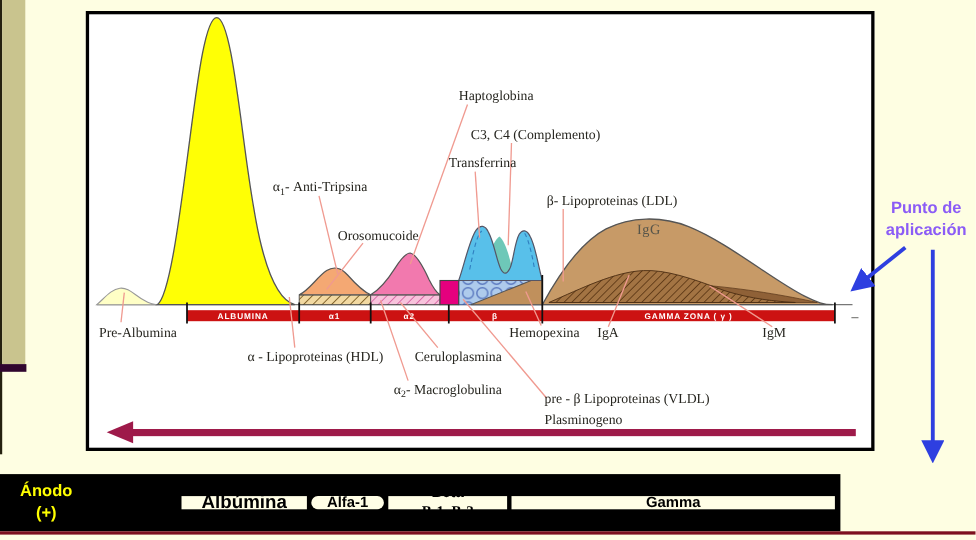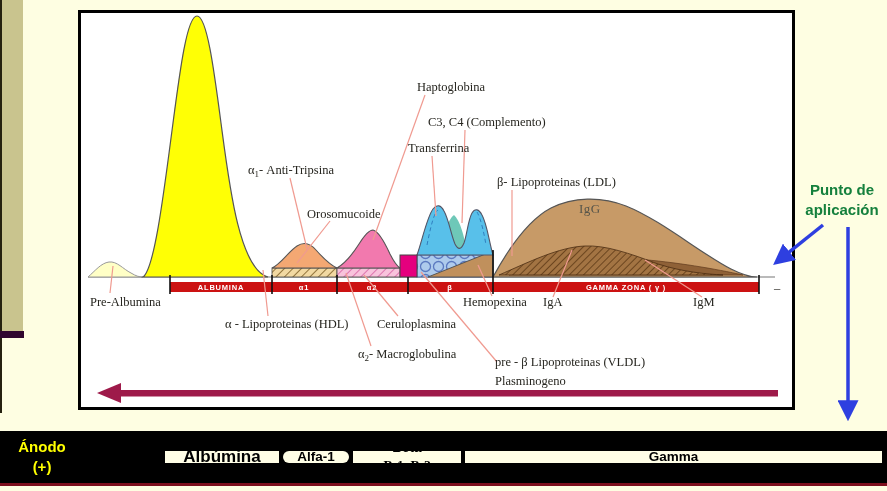--- a/index.html
+++ b/index.html
@@ -16,25 +16,25 @@
     background:#FFFFFF;border:3px solid #000;
   }
   .chart-svg{display:block;width:711px;height:394px;}
   .chart-svg text{font-family:"Liberation Serif","DejaVu Serif",serif;fill:#26251f;font-size:12.5px;}
   .chart-svg text.zone-label{font-family:"Liberation Sans","DejaVu Sans",sans-serif;font-size:7.5px;font-weight:bold;fill:#fff;letter-spacing:.8px;text-anchor:middle;}
   .chart-svg text.igg-label{fill:#57554a;font-size:13px;letter-spacing:.5px;}
   .leader{stroke:#F09A90;stroke-width:1.2;fill:none;}
   .tick{stroke:#111;stroke-width:1.6;}
   .application-point{
     position:absolute;left:797px;top:180px;width:90px;
-    color:#15803d;font-weight:bold;font-size:15px;line-height:20px;text-align:center;
+    color:#8b5cf6;font-weight:bold;font-size:15px;line-height:20px;text-align:center;
   }
   .arrows-overlay{position:absolute;left:750px;top:175px;width:137px;height:260px;pointer-events:none;}
   .zone-table{
-    position:absolute;left:0;top:431px;width:887px;height:52px;
+    position:absolute;left:0;top:431px;width:764px;height:52px;
     background:#000;display:flex;align-items:stretch;box-sizing:border-box;
     padding:20px 5px;gap:4px;
   }
   .zone-table .cell{
     background:#FFFEE6;color:#000;display:flex;flex-direction:column;
     align-items:center;justify-content:center;font-weight:bold;
     font-size:13.5px;line-height:1.25;text-align:center;
   }
   .zone-table .cell.electrode{background:#000;color:#FFFF00;font-size:15px;line-height:1.35;}
   .zone-table .cell .big{font-size:17px;}

